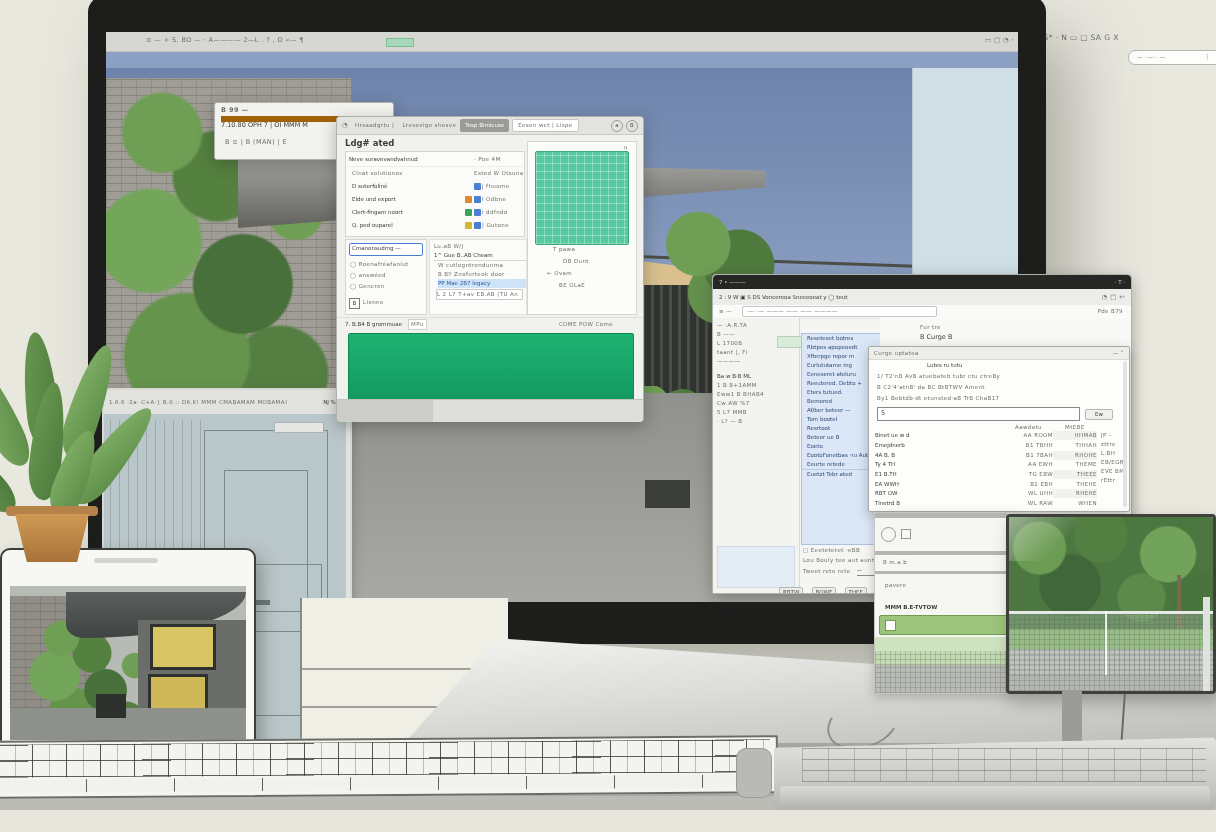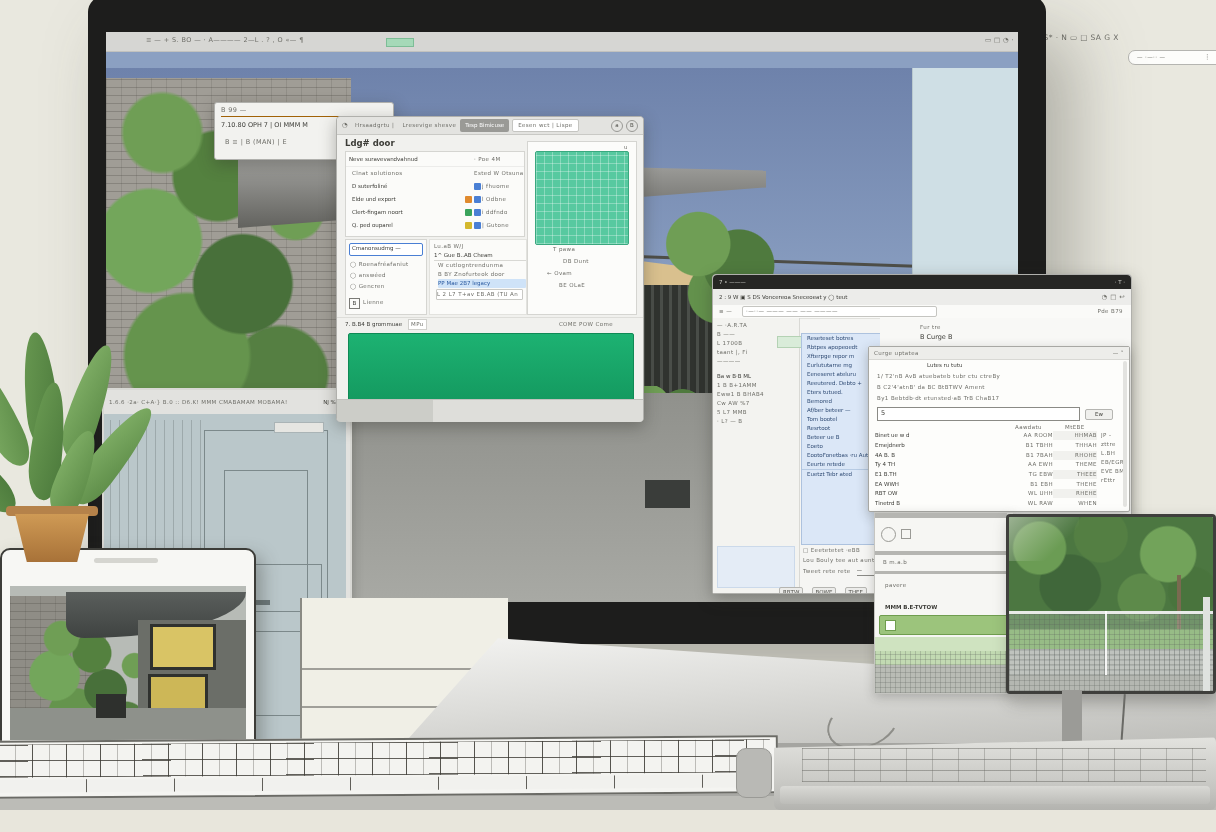--- a/index.html
+++ b/index.html
@@ -98,21 +98,21 @@
         <div class="ab treeblob" style="left:545px;top:120px;width:135px;height:140px;"></div>
         <div class="ab treeblob" style="left:505px;top:318px;width:110px;height:48px;"></div>
         <div class="ab" style="left:0;top:325px;width:912px;height:209px;background:linear-gradient(180deg,#90918c,#a8a9a4);"></div>
         <div class="ab" style="left:539px;top:412px;width:45px;height:28px;background:#3a3d3a;"></div>
         <div class="ab" style="left:806px;top:0;width:106px;height:534px;background:#cfdfe5;border-left:1px solid #b9c9cf;"></div>
       </div>
     </div>
   </div>
 
   <div class="ab win" style="left:214px;top:102px;width:178px;height:56px;border-radius:3px;">
-    <div class="ab t6 garb" style="left:6px;top:2px;width:160px;border-bottom:1px solid #a16207;">B 99 —</div>
+    <div class="ab t6 garb" style="left:6px;top:2px;width:160px;border-bottom:6px solid #a16207;font-weight:bold;">B 99 —</div>
     <div class="ab t6 dark" style="left:6px;top:17px;width:166px;">7.10.80 OPH 7 | OI MMM M</div>
     <div class="ab t6 garb" style="left:10px;top:34px;width:160px;">B ≡ | B (MAN) | E</div>
   </div>
 
   <div class="ab" style="left:102px;top:388px;width:246px;height:358px;background:#e2e2df;border:2px solid #d8d8d4;border-radius:0 0 6px 6px;box-shadow:0 4px 12px rgba(45,45,40,.3);">
     <div class="ab flex" style="left:0;top:0;width:246px;height:24px;">
       <span class="t5 garb" style="margin-left:5px;flex:1;">1.6.6 ·2a· C+A·} B.0 :: D6.K! MMM CMABAMAM MOBAMA!</span>
       <span class="t5 dark" style="margin-right:4px;">NJ % E k</span>
     </div>
     <div class="ab" style="left:0;top:24px;width:242px;height:330px;background:#bac7ca;overflow:hidden;">
@@ -129,21 +129,21 @@
     <div class="ab flex" style="left:0;top:0;width:306px;height:17px;background:#e3e3e0;border-bottom:1px solid #c9c9c5;border-radius:4px 4px 0 0;">
       <span class="t6 garb" style="margin:0 3px 0 5px;">◔</span>
       <span class="t5 garb" style="padding:2px 4px;">Hrsaadgrtu |</span>
       <span class="t5 garb" style="padding:2px 4px;">Lresevige shesve</span>
       <span class="t5" style="padding:2px 5px;background:#9a9a96;color:#fff;border-radius:2px;">Tesp Bimicuse</span>
       <span class="t5 garb" style="padding:1px 5px;margin-left:3px;background:#fff;border:1px solid #c5c5c1;border-radius:2px;">Eesen wct | Lispe</span>
       <span style="flex:1;"></span>
       <span class="t5" style="width:10px;height:10px;border:1px solid #9a9a96;border-radius:50%;text-align:center;margin-right:3px;">a</span>
       <span class="t5" style="width:10px;height:10px;border:1px solid #9a9a96;border-radius:50%;text-align:center;margin-right:5px;">B</span>
     </div>
-    <div class="ab t8 dark" style="left:8px;top:20px;width:180px;font-weight:bold;">Ldg# door</div>
+    <div class="ab t8 dark" style="left:8px;top:20px;width:180px;font-weight:bold;">Ldg# ated</div>
     <div class="ab t6 garb" style="left:288px;top:22px;">u</div>
 
     <div class="ab panel" style="left:8px;top:34px;width:178px;height:84px;">
       <div class="flex" style="height:14px;border-bottom:1px solid #ececea;">
         <span class="t5 dark" style="flex:1;margin-left:3px;">Neve suravevandvahnud</span>
         <span class="t5 garb" style="width:50px;">· Poe 4M</span>
       </div>
       <div class="flex" style="height:13px;">
         <span class="t5 garb" style="flex:1;margin-left:6px;">Clnat solutionos</span>
         <span class="t5 garb" style="width:50px;">Ested W Otsuna</span>

